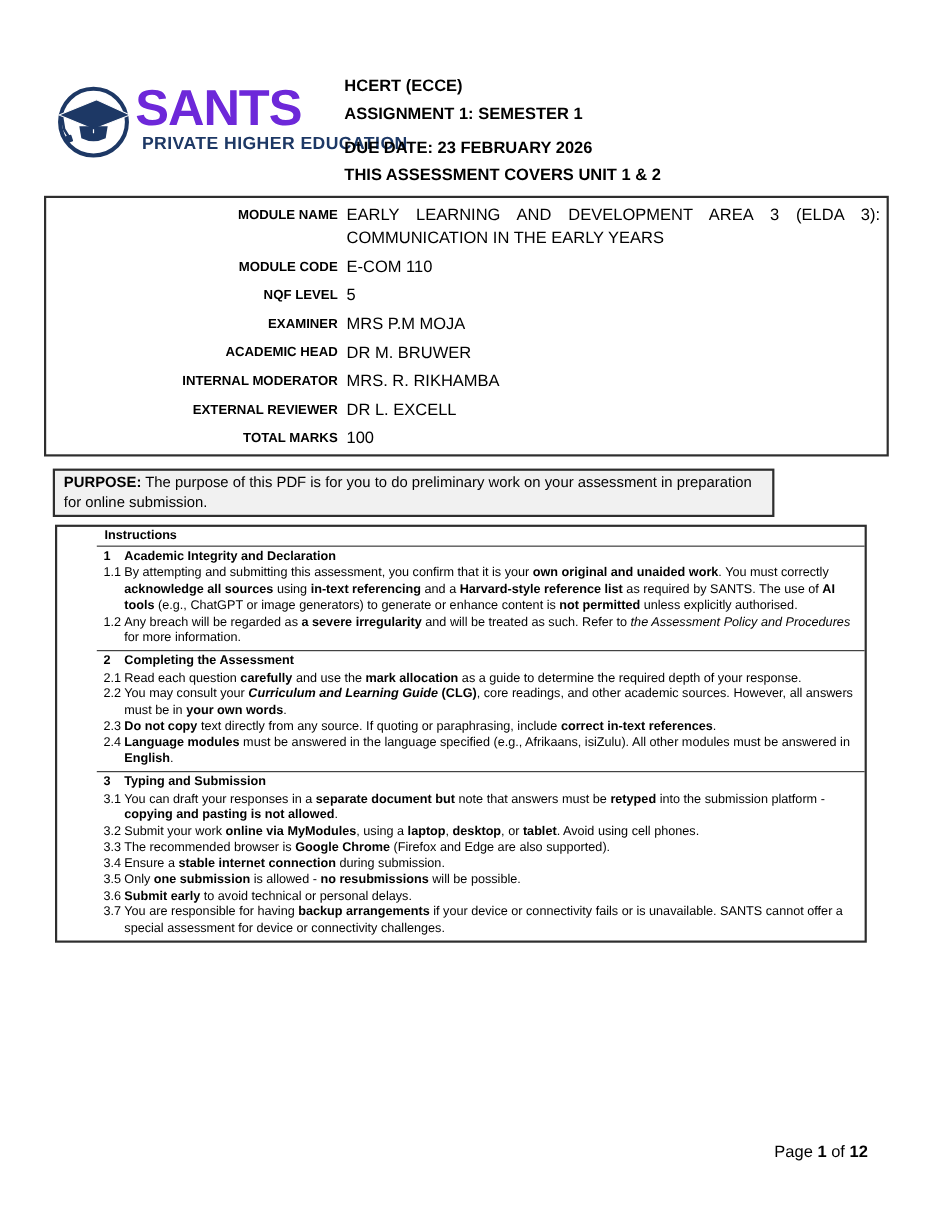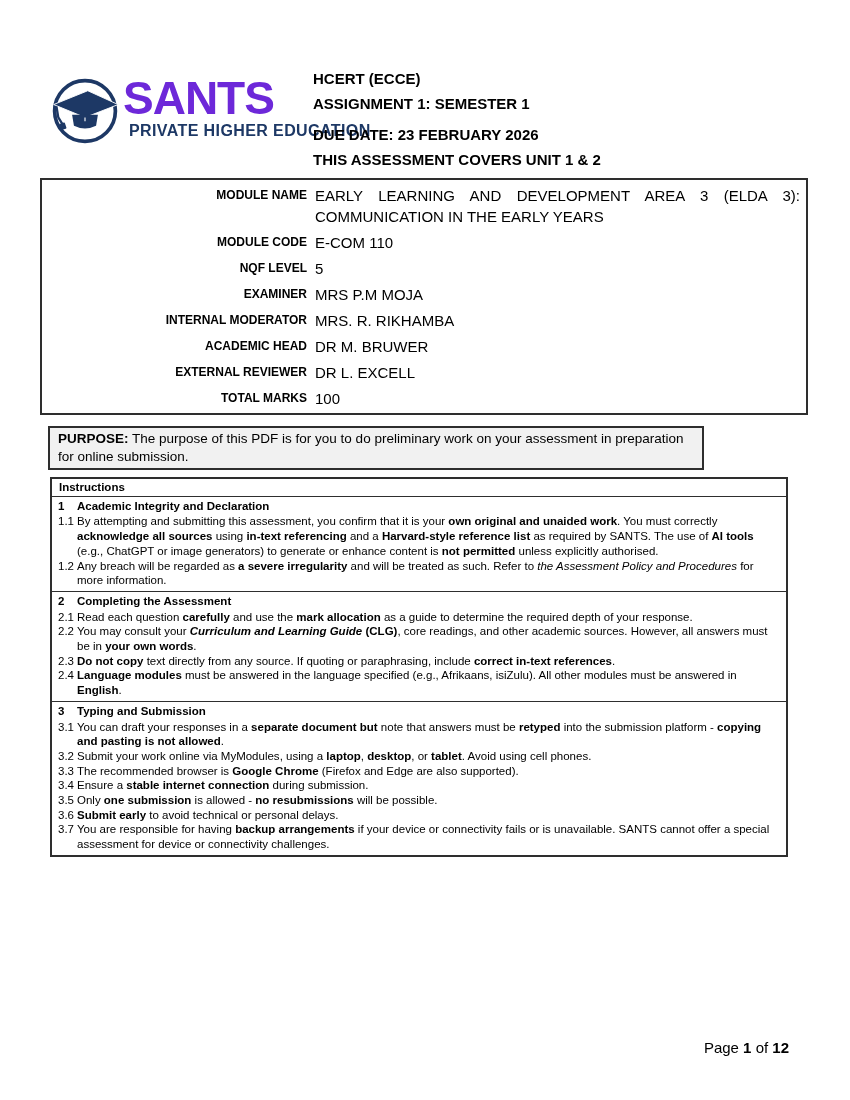--- a/index.html
+++ b/index.html
@@ -25,21 +25,21 @@
   .mt-value{flex:1;padding-left:8px;padding-right:6px;font-size:15px;line-height:21px;}
   .justify-line{text-align:justify;text-align-last:justify;}
 
   
   .purpose-box{position:absolute;left:48px;top:426px;width:656px;box-sizing:border-box;
     border:2px solid #2e2e2e;background:#f1f1f1;padding:2px 8px 3px 8px;
     font-size:13.5px;line-height:17.5px;}
 
   
   .instructions{position:absolute;left:50px;top:477px;width:738px;box-sizing:border-box;
-    border:2px solid #2e2e2e;font-size:11.5px;line-height:14.7px;}
+    border:2px solid #2e2e2e;font-size:11.5px;line-height:14.7px;padding-left:36px;}
   .ins-header{font-weight:bold;padding:1px 7px;border-bottom:1.5px solid #2e2e2e;}
   .ins-section{padding:1px 0 3px 0;}
   .ins-section + .ins-section{border-top:1.5px solid #2e2e2e;}
   .ins-sec-head{display:flex;font-weight:bold;padding:1px 0;}
   .ins-num{flex:0 0 19px;padding-left:6px;}
   .ins-item{display:flex;}
   .ins-item-text{flex:1;padding-right:10px;}
 
   
   .footer{position:absolute;top:1039px;right:61px;font-size:15px;}
@@ -89,26 +89,26 @@
         </div>
         <div class="mt-row">
           <div class="mt-label">NQF LEVEL</div>
           <div class="mt-value">5</div>
         </div>
         <div class="mt-row">
           <div class="mt-label">EXAMINER</div>
           <div class="mt-value">MRS P.M MOJA</div>
         </div>
         <div class="mt-row">
+          <div class="mt-label">ACADEMIC HEAD</div>
+          <div class="mt-value">DR M. BRUWER</div>
+        </div>
+        <div class="mt-row">
           <div class="mt-label">INTERNAL MODERATOR</div>
           <div class="mt-value">MRS. R. RIKHAMBA</div>
-        </div>
-        <div class="mt-row">
-          <div class="mt-label">ACADEMIC HEAD</div>
-          <div class="mt-value">DR M. BRUWER</div>
         </div>
         <div class="mt-row">
           <div class="mt-label">EXTERNAL REVIEWER</div>
           <div class="mt-value">DR L. EXCELL</div>
         </div>
         <div class="mt-row">
           <div class="mt-label">TOTAL MARKS</div>
           <div class="mt-value">100</div>
         </div>
       </div>
@@ -161,21 +161,21 @@
           <div class="ins-sec-head">
             <span class="ins-num">3</span>
             <span class="ins-sec-title">Typing and Submission</span>
           </div>
           <div class="ins-item">
             <span class="ins-num">3.1</span>
             <div class="ins-item-text"><span>You can draft your responses in a </span><span style="font-weight: bold;">separate document but</span><span> note that answers must be </span><span style="font-weight: bold;">retyped</span><span> into the submission platform - </span><span style="font-weight: bold;">copying and pasting is not allowed</span><span>.</span></div>
           </div>
           <div class="ins-item">
             <span class="ins-num">3.2</span>
-            <div class="ins-item-text"><span>Submit your work </span><span style="font-weight: normal;">online via MyModules</span><span>, using a </span><span style="font-weight: bold;">laptop</span><span>, </span><span style="font-weight: bold;">desktop</span><span>, or </span><span style="font-weight: bold;">tablet</span><span>. Avoid using cell phones.</span></div>
+            <div class="ins-item-text"><span>Submit your work </span><span style="font-weight: bold;">online via MyModules</span><span>, using a </span><span style="font-weight: bold;">laptop</span><span>, </span><span style="font-weight: bold;">desktop</span><span>, or </span><span style="font-weight: bold;">tablet</span><span>. Avoid using cell phones.</span></div>
           </div>
           <div class="ins-item">
             <span class="ins-num">3.3</span>
             <div class="ins-item-text"><span>The recommended browser is </span><span style="font-weight: bold;">Google Chrome</span><span> (Firefox and Edge are also supported).</span></div>
           </div>
           <div class="ins-item">
             <span class="ins-num">3.4</span>
             <div class="ins-item-text"><span>Ensure a </span><span style="font-weight: bold;">stable internet connection</span><span> during submission.</span></div>
           </div>
           <div class="ins-item">

